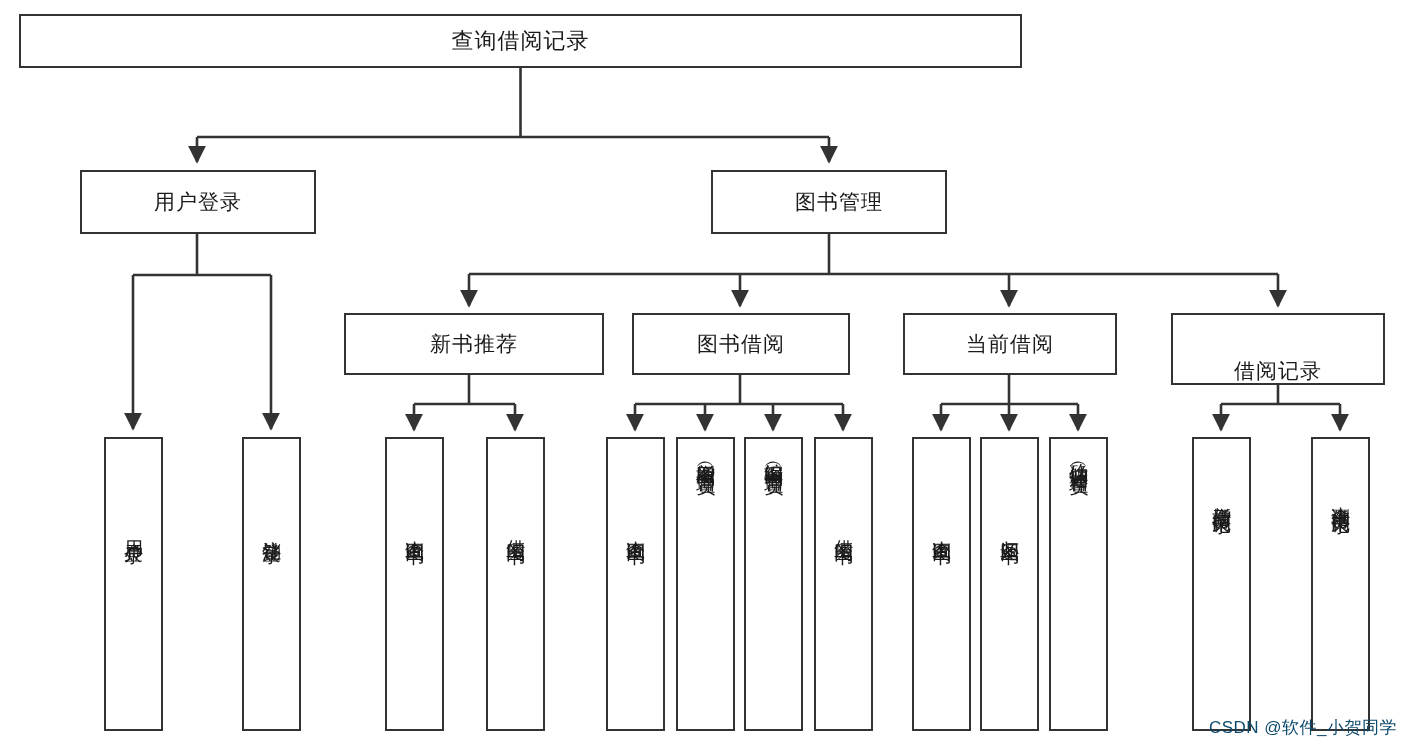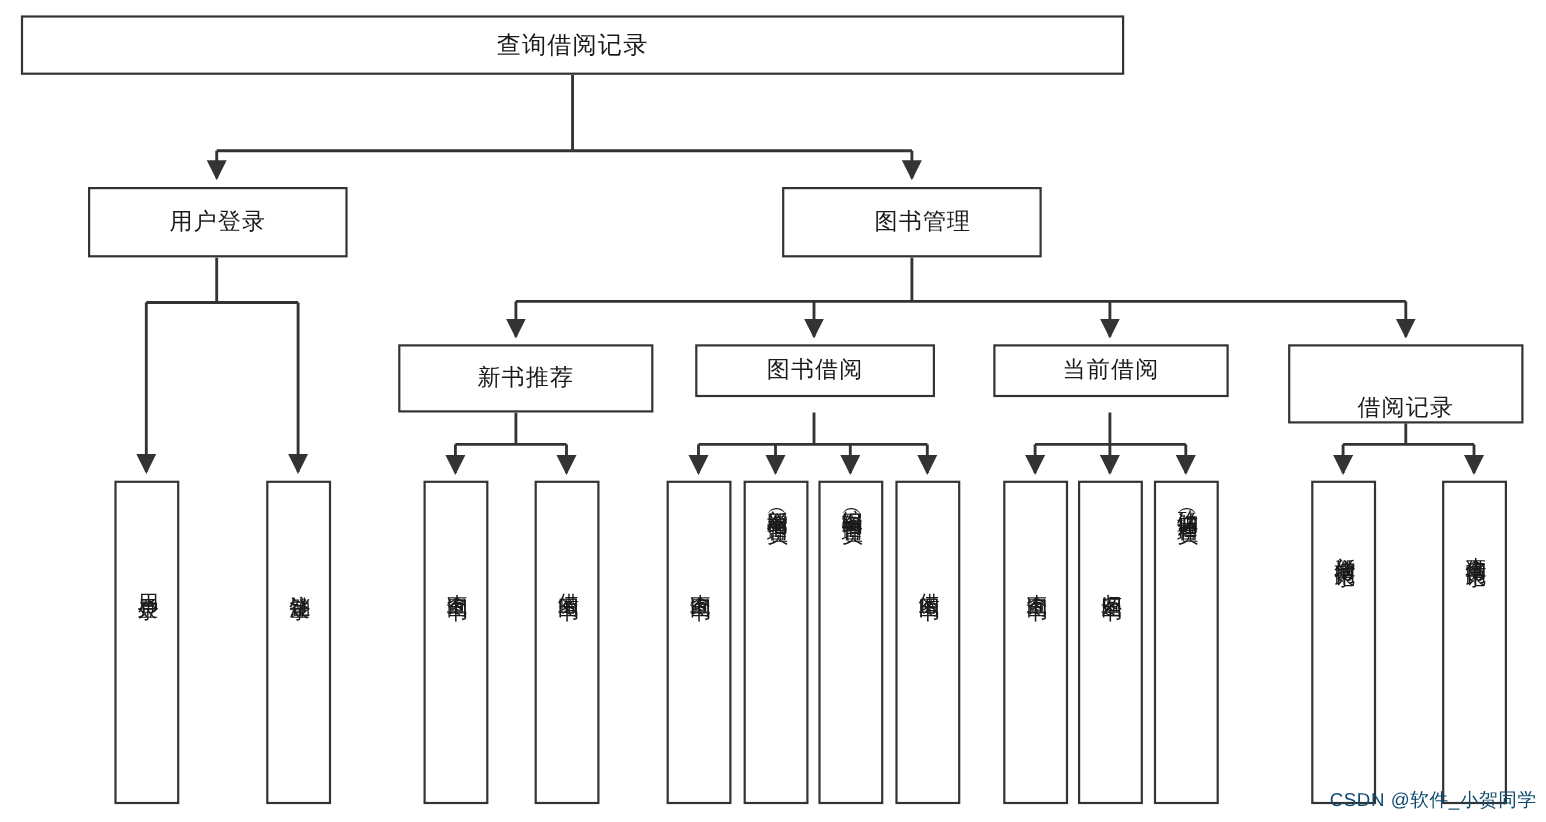--- a/index.html
+++ b/index.html
@@ -131,29 +131,29 @@
   </div>
 
   <div class="node horiz" style="left:80px; top:170px; width:236px; height:64px;">
     <span>用户登录</span>
   </div>
 
   <div class="node horiz" style="left:711px; top:170px; width:236px; height:64px;padding-left:20px;">
     <span>图书管理</span>
   </div>
 
-  <div class="node horiz" style="left:362px; top:313px; width:232px; height:62px;">
+  <div class="node horiz" style="left:344px; top:313px; width:260px; height:62px;">
     <span>新书推荐</span>
   </div>
 
-  <div class="node horiz" style="left:632px; top:313px; width:218px; height:48px;">
+  <div class="node horiz" style="left:632px; top:313px; width:218px; height:62px;">
     <span>图书借阅</span>
   </div>
 
-  <div class="node horiz" style="left:903px; top:313px; width:214px; height:48px;">
+  <div class="node horiz" style="left:903px; top:313px; width:214px; height:62px;">
     <span>当前借阅</span>
   </div>
 
   <div class="node horiz" style="left:1171px; top:313px; width:214px; height:72px;align-items:flex-end;">
     <span>借阅记录</span>
   </div>
 
   <div class="node leaf leaf-mid" style="left:104px; top:437px; width:59px; height:294px; padding-top:86px;">
     <span class="vtext">用户登录</span>
   </div>

